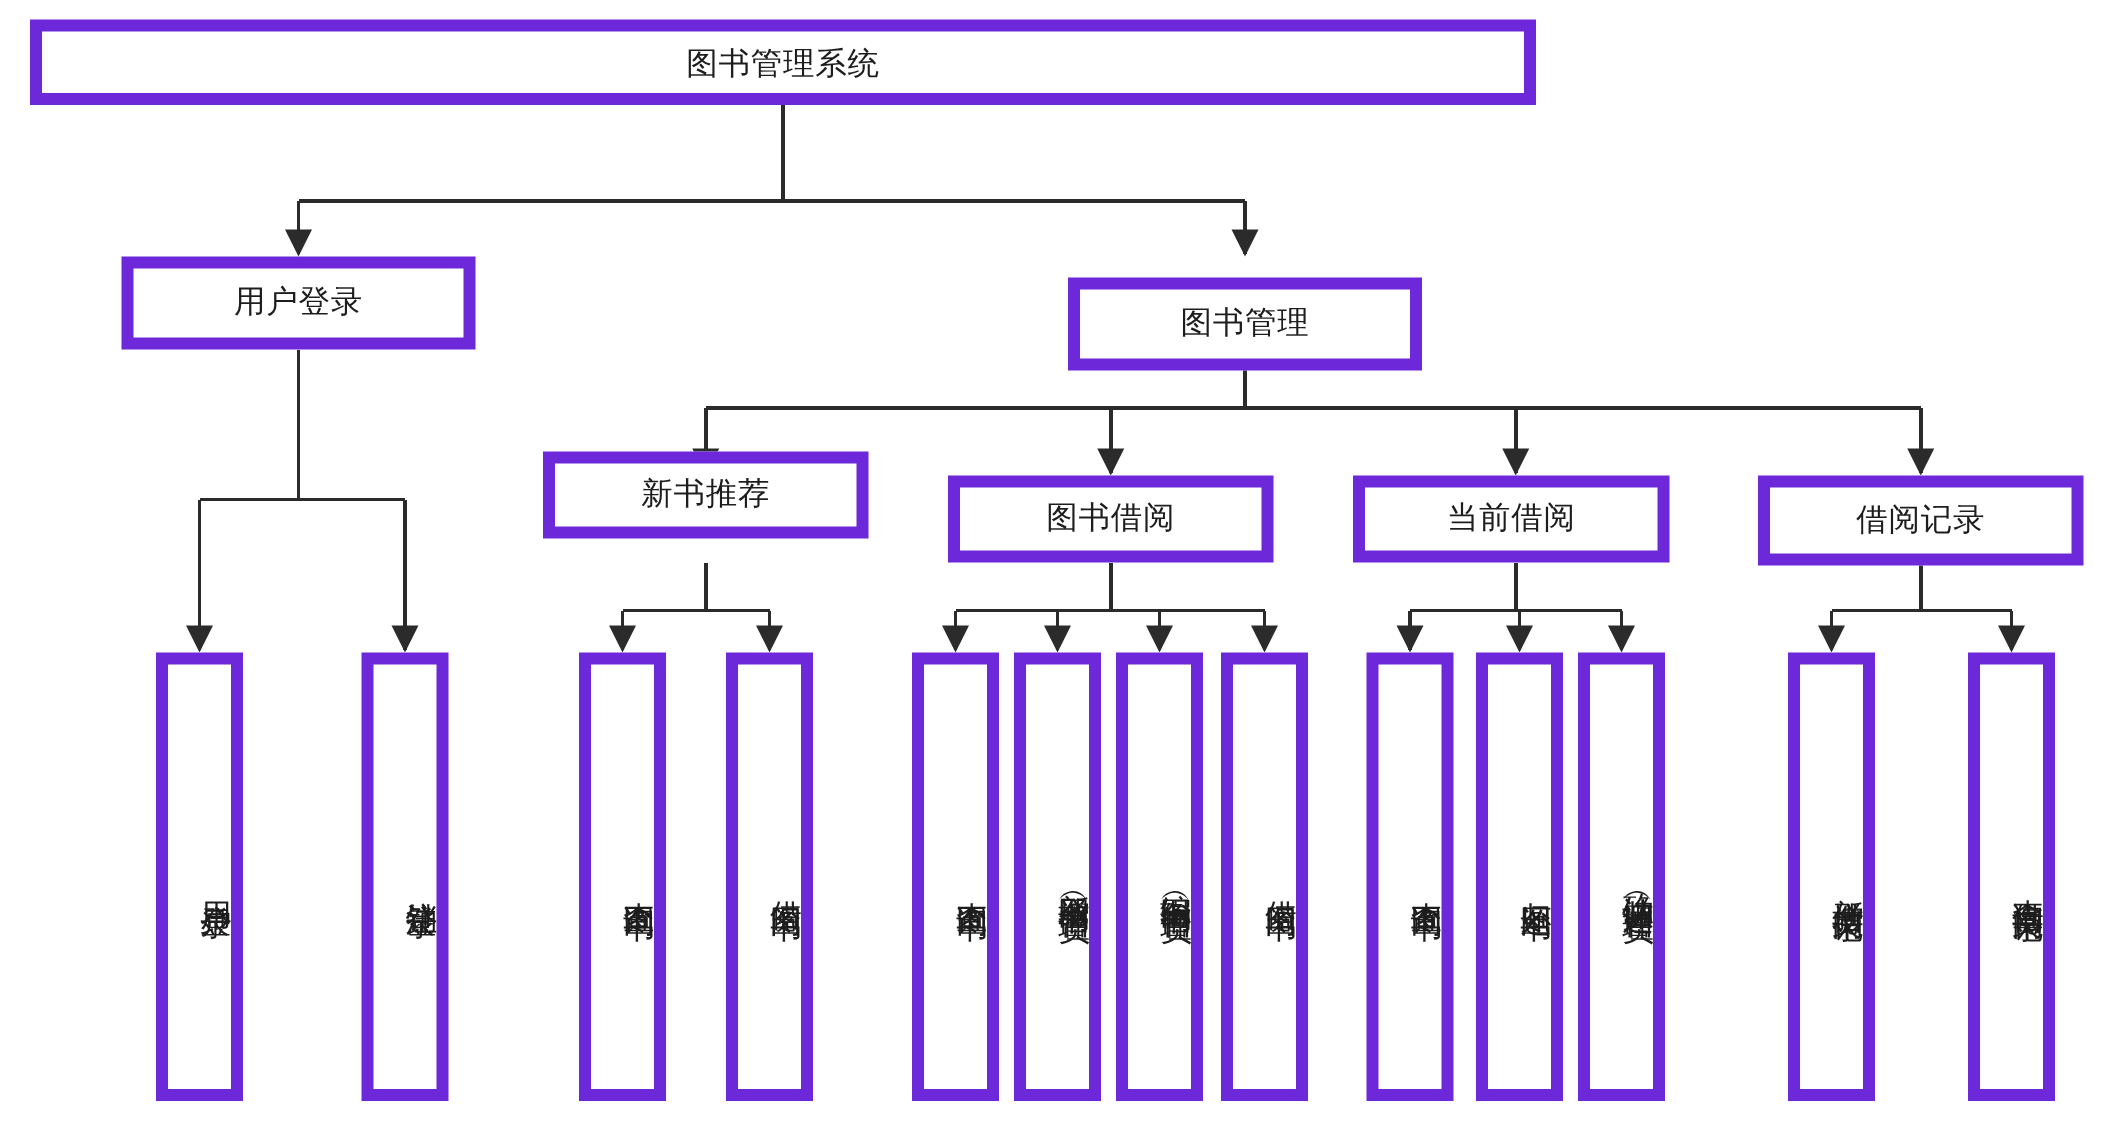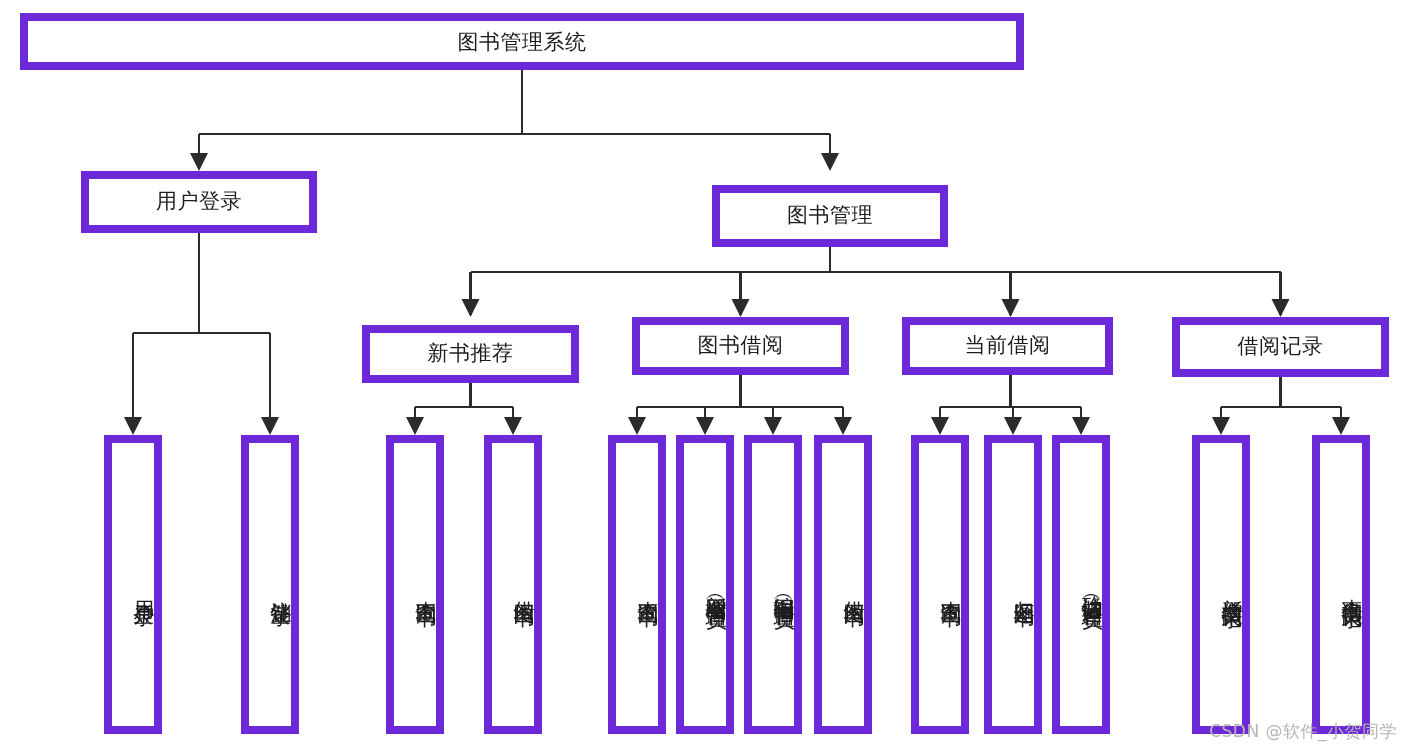--- a/index.html
+++ b/index.html
@@ -132,21 +132,21 @@
   <div id="nodes">
       <div class="node node-root" style="left: 20px; top: 13px; width: 1004px; height: 57px;">
         <span>图书管理系统</span>
       </div>
       <div class="node node-h" style="left: 81px; top: 171px; width: 236px; height: 62px;">
         <span>用户登录</span>
       </div>
       <div class="node node-h" style="left: 712px; top: 185px; width: 236px; height: 62px;">
         <span>图书管理</span>
       </div>
-      <div class="node node-h" style="left: 362px; top: 325px; width: 217px; height: 58px; text-align: center;">
+      <div class="node node-h" style="left: 362px; top: 301px; width: 217px; height: 58px; text-align: center;">
         <span>新书推荐</span>
       </div>
       <div class="node node-h" style="left: 632px; top: 317px; width: 217px; height: 58px;">
         <span>图书借阅</span>
       </div>
       <div class="node node-h" style="left: 902px; top: 317px; width: 211px; height: 58px;">
         <span>当前借阅</span>
       </div>
       <div class="node node-h" style="left: 1172px; top: 317px; width: 217px; height: 60px;">
         <span>借阅记录</span>
@@ -185,14 +185,13 @@
         <span>确认归还（管理员）</span>
       </div>
       <div class="node node-v" style="left: 1192px; top: 435px; width: 58px; height: 299px;">
         <span>新增借阅记录</span>
       </div>
       <div class="node node-v" style="left: 1312px; top: 435px; width: 58px; height: 299px;">
         <span>查询借阅记录</span>
       </div>
     </div>
 
-  <div class="watermark">CSDN @软件_小贺同学</div>
 </div>
 
 </body></html>

